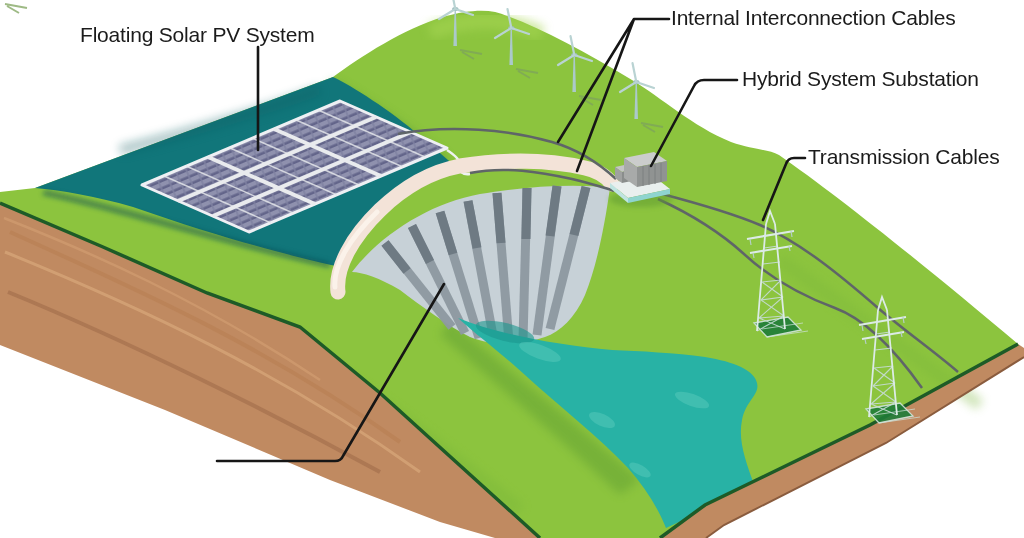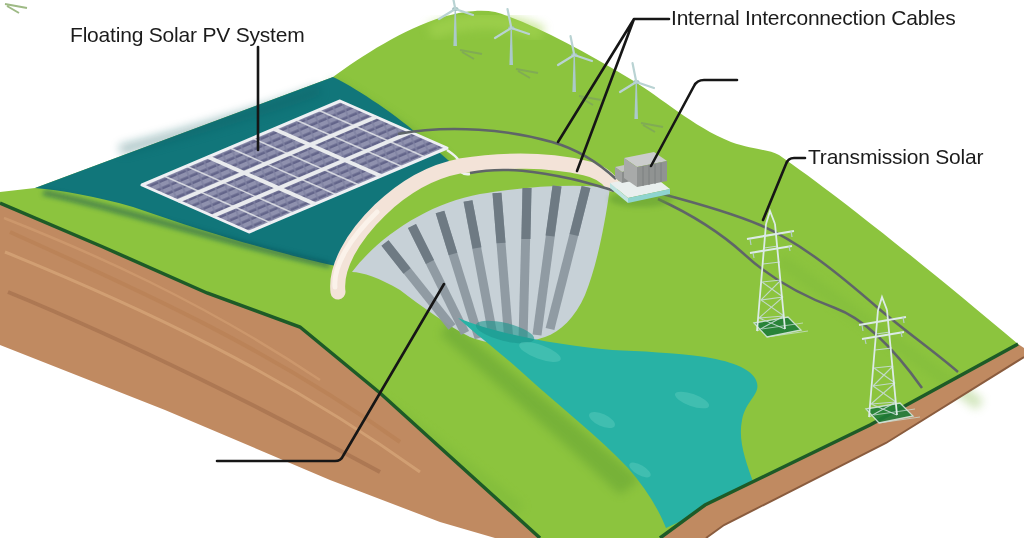--- a/index.html
+++ b/index.html
@@ -182,17 +182,18 @@
 
   <g fill="none" stroke-width="2.6" stroke-linecap="round" stroke-linejoin="round" stroke="#161616">
     <path d="M258,47 L258,150"></path>
     <path d="M669,19 L634,19 M634,19 L558,142 M634,19 L577,171"></path>
     <path d="M737,80 L704,80 Q697,80 694,86 L651,166"></path>
     <path d="M805,158 L794,158 Q788,158 786,164 L763,220"></path>
     <path d="M217,461 L335,461 Q341,461 343,456 L444,284"></path>
   </g>
 </svg>
 
-<div class="lbl" style="left:70px;top:24px">Floating Solar PV System</div>
+<div class="lbl" style="left:80px;top:24px">Floating Solar PV System</div>
 <div class="lbl" style="left:671px;top:7px">Internal Interconnection Cables</div>
-<div class="lbl" style="left:808px;top:146px">Transmission Solar</div>
+<div class="lbl" style="left:742px;top:68px">Hybrid System Substation</div>
+<div class="lbl" style="left:808px;top:146px">Transmission Cables</div>
 
 </div>
 
 </body></html>

